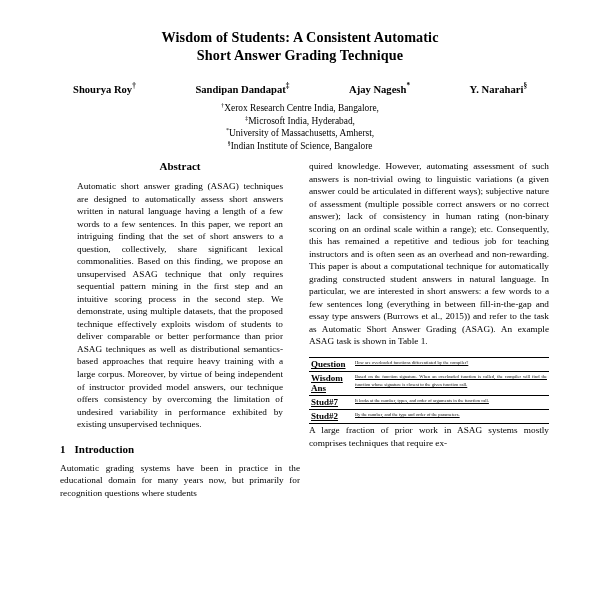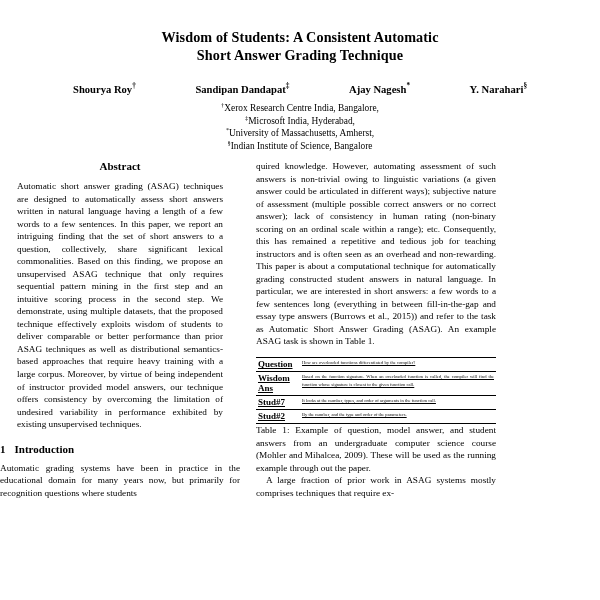--- a/index.html
+++ b/index.html
@@ -70,22 +70,22 @@
     top: 160px;
     left: 0;
     width: 600px;
     display: flex;
     gap: 0px;
   }
   .col {
     width: 240px;
     box-sizing: border-box;
   }
-  .col-left { }
-  .col-right { margin-left: 16px; }
+  .col-left { margin-left: 60px; }
+  .col-right { margin-left: 9px; }
 
   .abstract-block {
     padding: 0 17px;
   }
   .abstract-heading {
     text-align: center;
     font-size: 11px;
     font-weight: bold;
     margin: 0 0 8px 0;
   }
@@ -215,19 +215,18 @@
               <td class="val">It looks at the number, types, and order of arguments in the function call.</td>
             </tr>
             <tr>
               <td class="lbl">Stud#2</td>
               <td class="val">By the number, and the type and order of the parameters.</td>
             </tr>
           </tbody>
         </table>
       </div>
 
-      <p class="body-text tbl-caption">Table 1: Example of question, model answer, and student answers from an undergraduate computer science course (Mohler and Mihalcea, 2009). These will be used as the running example through out the paper.</p>
 
       <p class="body-text after-caption">A large fraction of prior work in ASAG systems mostly comprises techniques that require ex-</p>
 
     </div>
   </div>
 </div>
 
 </body></html>

